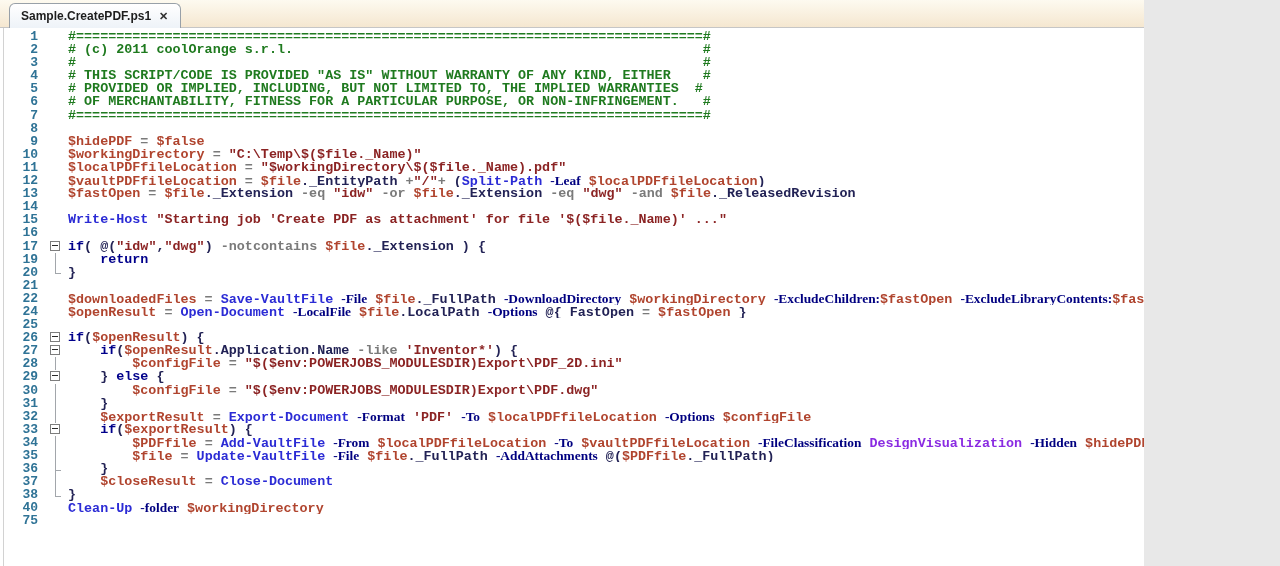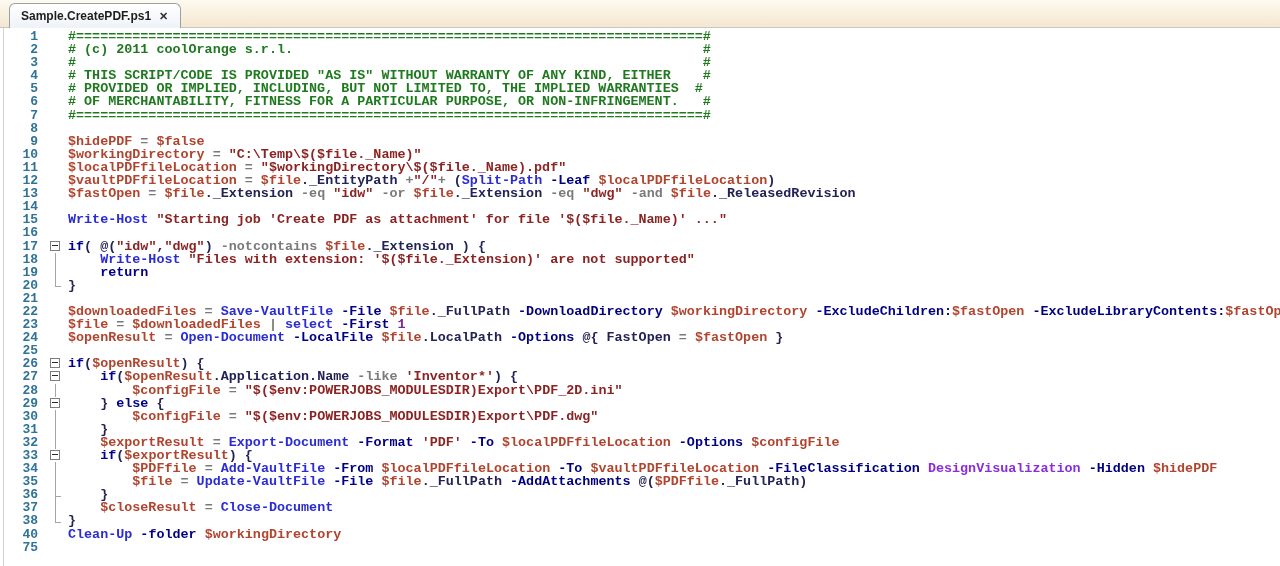--- a/index.html
+++ b/index.html
@@ -1,16 +1,16 @@
 <!DOCTYPE html>
 <html style="--tabbar-top: #fdfaf0; --tabbar-bottom: #f5e7d0; --tab-border: #98a0a8; --gutter-number: #2F7396; --tok-c: #1f7a1f; --tok-k: #00008B; --tok-m: #2B2BD5; --tok-p: #000080; --tok-o: #7a7a7a; --tok-s: #8B2323; --tok-v: #B0442E; --tok-a: #8A2BE2; --tok-n: #7A2B8F; --tok-x: #222255; --tok-t: #111111;"><head>
 <meta charset="utf-8">
 <style>
   html,body{margin:0;padding:0;background:#e8e8e8;}
-  .window{position:relative;width:1280px;height:566px;overflow:hidden;background:#701a75;
+  .window{position:relative;width:1144px;height:566px;overflow:hidden;background:#701a75;
           font-family:"Liberation Sans", sans-serif;}
   
   .tabbar{position:relative;height:27px;
           background:linear-gradient(to bottom, var(--tabbar-top,#fdfaf0), var(--tabbar-bottom,#f5e7d0));
           border-bottom:1px solid #c6c6c6;}
   .tab{position:absolute;left:9px;top:3px;height:24px;display:flex;align-items:center;gap:8px;
        padding:0 12px 0 11px;
        background:linear-gradient(to bottom,#ffffff,#eef3f8);
        border:1px solid var(--tab-border,#98a0a8);border-bottom:none;
        border-radius:6px 6px 0 0;z-index:2;}
@@ -28,21 +28,21 @@
   .fvl{position:absolute;left:7px;top:0;height:100%;width:1px;background:#a2a6ab;}
   .fvl.half{height:58%;}
   .ftick{position:absolute;left:7px;width:6px;height:1px;background:#a2a6ab;top:58%;}
   .fbox{position:absolute;left:2px;top:1px;width:10px;height:10px;border:1px solid #7d7d7d;
         background:#fff;box-sizing:border-box;cursor:pointer;}
   .fbox::after{content:"";position:absolute;left:1px;right:1px;top:3px;height:1px;background:#2a2a2a;}
   .code{flex:1;overflow:hidden;margin-left:4px;}
   .tok-c{color:var(--tok-c,#1f7a1f);}
   .tok-k{color:var(--tok-k,#00008B);}
   .tok-m{color:var(--tok-m,#2B2BD5);}
-  .tok-p{color:var(--tok-p,#000080);}
+  .tok-p{color:var(--tok-p,#000080);font-family:Liberation Serif, serif;}
   .tok-o{color:var(--tok-o,#7a7a7a);}
   .tok-s{color:var(--tok-s,#8B2323);}
   .tok-v{color:var(--tok-v,#B0442E);}
   .tok-a{color:var(--tok-a,#8A2BE2);margin-top:6px;}
   .tok-n{color:var(--tok-n,#7A2B8F);}
   .tok-x{color:var(--tok-x,#222255);text-align:right;}
   .tok-t{color:var(--tok-t,#111111);}
 </style>
 </head>
 <body>
@@ -67,26 +67,24 @@
         <div class="row"><span class="ln">8</span><span class="fold"></span><span class="code"></span></div>
         <div class="row"><span class="ln">9</span><span class="fold"></span><span class="code"><span class="tok-v">$hidePDF</span><span class="tok-o"> = </span><span class="tok-v">$false</span></span></div>
         <div class="row"><span class="ln">10</span><span class="fold"></span><span class="code"><span class="tok-v">$workingDirectory</span><span class="tok-o"> = </span><span class="tok-s">"C:\Temp\$($file._Name)"</span></span></div>
         <div class="row"><span class="ln">11</span><span class="fold"></span><span class="code"><span class="tok-v">$localPDFfileLocation</span><span class="tok-o"> = </span><span class="tok-s">"$workingDirectory\$($file._Name).pdf"</span></span></div>
         <div class="row"><span class="ln">12</span><span class="fold"></span><span class="code"><span class="tok-v">$vaultPDFfileLocation</span><span class="tok-o"> = </span><span class="tok-v">$file</span><span class="tok-x">._EntityPath </span><span class="tok-o">+</span><span class="tok-s">"/"</span><span class="tok-o">+</span><span class="tok-t"> </span><span class="tok-x">(</span><span class="tok-m">Split-Path</span><span class="tok-t"> </span><span class="tok-p">-Leaf</span><span class="tok-t"> </span><span class="tok-v">$localPDFfileLocation</span><span class="tok-x">)</span></span></div>
         <div class="row"><span class="ln">13</span><span class="fold"></span><span class="code"><span class="tok-v">$fastOpen</span><span class="tok-o"> = </span><span class="tok-v">$file</span><span class="tok-x">._Extension </span><span class="tok-o">-eq</span><span class="tok-t"> </span><span class="tok-s">"idw"</span><span class="tok-t"> </span><span class="tok-o">-or</span><span class="tok-t"> </span><span class="tok-v">$file</span><span class="tok-x">._Extension </span><span class="tok-o">-eq</span><span class="tok-t"> </span><span class="tok-s">"dwg"</span><span class="tok-t"> </span><span class="tok-o">-and</span><span class="tok-t"> </span><span class="tok-v">$file</span><span class="tok-x">._ReleasedRevision</span></span></div>
         <div class="row"><span class="ln">14</span><span class="fold"></span><span class="code"></span></div>
         <div class="row"><span class="ln">15</span><span class="fold"></span><span class="code"><span class="tok-m">Write-Host</span><span class="tok-t"> </span><span class="tok-s">"Starting job 'Create PDF as attachment' for file '$($file._Name)' ..."</span></span></div>
         <div class="row"><span class="ln">16</span><span class="fold"></span><span class="code"></span></div>
         <div class="row"><span class="ln">17</span><span class="fold"><span class="fbox"></span></span><span class="code"><span class="tok-k">if</span><span class="tok-x">( @(</span><span class="tok-s">"idw"</span><span class="tok-x">,</span><span class="tok-s">"dwg"</span><span class="tok-x">) </span><span class="tok-o">-notcontains</span><span class="tok-t"> </span><span class="tok-v">$file</span><span class="tok-x">._Extension ) {</span></span></div>
-        <div class="row"><span class="ln">18</span><span class="fold"><span class="fvl"></span></span><span class="code"><span class="tok-t">    </span><span class="tok-m">Write-Host</span><span class="tok-t"> </span><span class="tok-s">"Files with extension: '$($file._Extension)' are not supported"</span></span></div>
         <div class="row"><span class="ln">19</span><span class="fold"><span class="fvl"></span></span><span class="code"><span class="tok-t">    </span><span class="tok-k">return</span></span></div>
         <div class="row"><span class="ln">20</span><span class="fold"><span class="fvl half"></span><span class="ftick"></span></span><span class="code"><span class="tok-x">}</span></span></div>
         <div class="row"><span class="ln">21</span><span class="fold"></span><span class="code"></span></div>
         <div class="row"><span class="ln">22</span><span class="fold"></span><span class="code"><span class="tok-v">$downloadedFiles</span><span class="tok-o"> = </span><span class="tok-m">Save-VaultFile</span><span class="tok-t"> </span><span class="tok-p">-File</span><span class="tok-t"> </span><span class="tok-v">$file</span><span class="tok-x">._FullPath </span><span class="tok-p">-DownloadDirectory</span><span class="tok-t"> </span><span class="tok-v">$workingDirectory</span><span class="tok-t"> </span><span class="tok-p">-ExcludeChildren:</span><span class="tok-v">$fastOpen</span><span class="tok-t"> </span><span class="tok-p">-ExcludeLibraryContents:</span><span class="tok-v">$fastOpen</span></span></div>
-        <div class="row"><span class="ln">23</span><span class="fold"></span><span class="code"><span class="tok-v">$file</span><span class="tok-o"> = </span><span class="tok-v">$downloadedFiles</span><span class="tok-o"> | </span><span class="tok-m">select</span><span class="tok-t"> </span><span class="tok-p">-First</span><span class="tok-t"> </span><span class="tok-n">1</span></span></div>
         <div class="row"><span class="ln">24</span><span class="fold"></span><span class="code"><span class="tok-v">$openResult</span><span class="tok-o"> = </span><span class="tok-m">Open-Document</span><span class="tok-t"> </span><span class="tok-p">-LocalFile</span><span class="tok-t"> </span><span class="tok-v">$file</span><span class="tok-x">.LocalPath </span><span class="tok-p">-Options</span><span class="tok-t"> </span><span class="tok-x">@{ FastOpen</span><span class="tok-o"> = </span><span class="tok-v">$fastOpen</span><span class="tok-x"> }</span></span></div>
         <div class="row"><span class="ln">25</span><span class="fold"></span><span class="code"></span></div>
         <div class="row"><span class="ln">26</span><span class="fold"><span class="fbox"></span></span><span class="code"><span class="tok-k">if</span><span class="tok-x">(</span><span class="tok-v">$openResult</span><span class="tok-x">) {</span></span></div>
         <div class="row"><span class="ln">27</span><span class="fold"><span class="fbox"></span></span><span class="code"><span class="tok-t">    </span><span class="tok-k">if</span><span class="tok-x">(</span><span class="tok-v">$openResult</span><span class="tok-x">.Application.Name </span><span class="tok-o">-like</span><span class="tok-t"> </span><span class="tok-s">'Inventor*'</span><span class="tok-x">) {</span></span></div>
         <div class="row"><span class="ln">28</span><span class="fold"><span class="fvl"></span></span><span class="code"><span class="tok-t">        </span><span class="tok-v">$configFile</span><span class="tok-o"> = </span><span class="tok-s">"$($env:POWERJOBS_MODULESDIR)Export\PDF_2D.ini"</span></span></div>
         <div class="row"><span class="ln">29</span><span class="fold"><span class="fbox"></span></span><span class="code"><span class="tok-t">    </span><span class="tok-x">} </span><span class="tok-k">else</span><span class="tok-x"> {</span></span></div>
         <div class="row"><span class="ln">30</span><span class="fold"><span class="fvl"></span></span><span class="code"><span class="tok-t">        </span><span class="tok-v">$configFile</span><span class="tok-o"> = </span><span class="tok-s">"$($env:POWERJOBS_MODULESDIR)Export\PDF.dwg"</span></span></div>
         <div class="row"><span class="ln">31</span><span class="fold"><span class="fvl"></span></span><span class="code"><span class="tok-t">    </span><span class="tok-x">}</span></span></div>
         <div class="row"><span class="ln">32</span><span class="fold"><span class="fvl"></span></span><span class="code"><span class="tok-t">    </span><span class="tok-v">$exportResult</span><span class="tok-o"> = </span><span class="tok-m">Export-Document</span><span class="tok-t"> </span><span class="tok-p">-Format</span><span class="tok-t"> </span><span class="tok-s">'PDF'</span><span class="tok-t"> </span><span class="tok-p">-To</span><span class="tok-t"> </span><span class="tok-v">$localPDFfileLocation</span><span class="tok-t"> </span><span class="tok-p">-Options</span><span class="tok-t"> </span><span class="tok-v">$configFile</span></span></div>
         <div class="row"><span class="ln">33</span><span class="fold"><span class="fbox"></span></span><span class="code"><span class="tok-t">    </span><span class="tok-k">if</span><span class="tok-x">(</span><span class="tok-v">$exportResult</span><span class="tok-x">) {</span></span></div>

